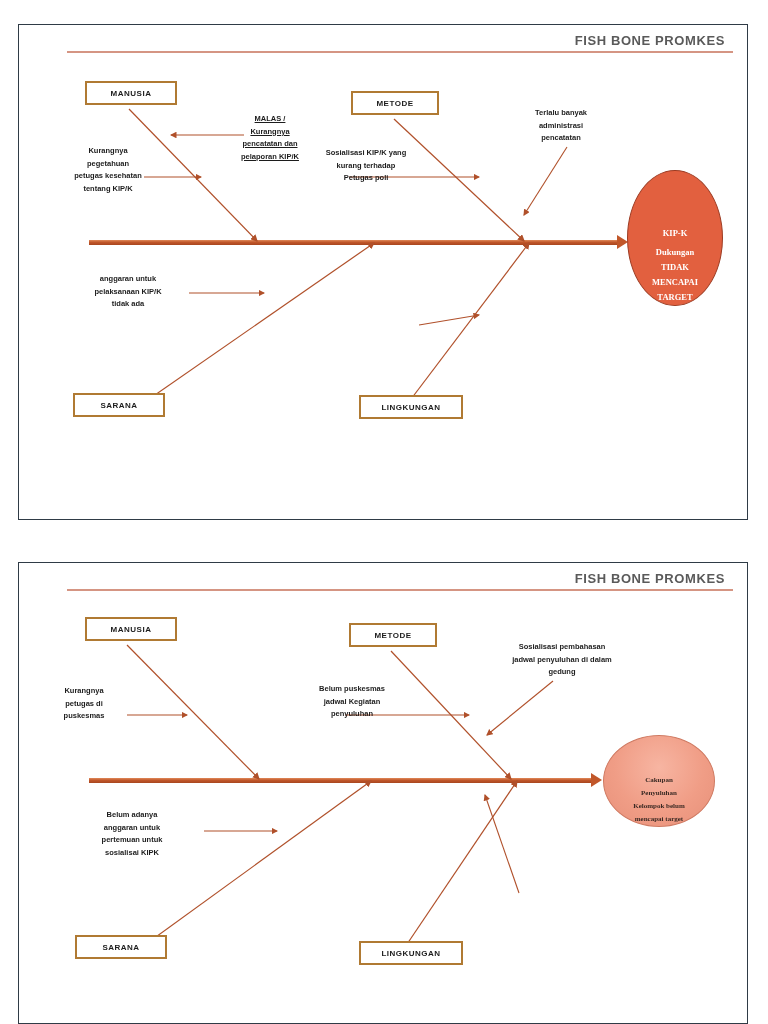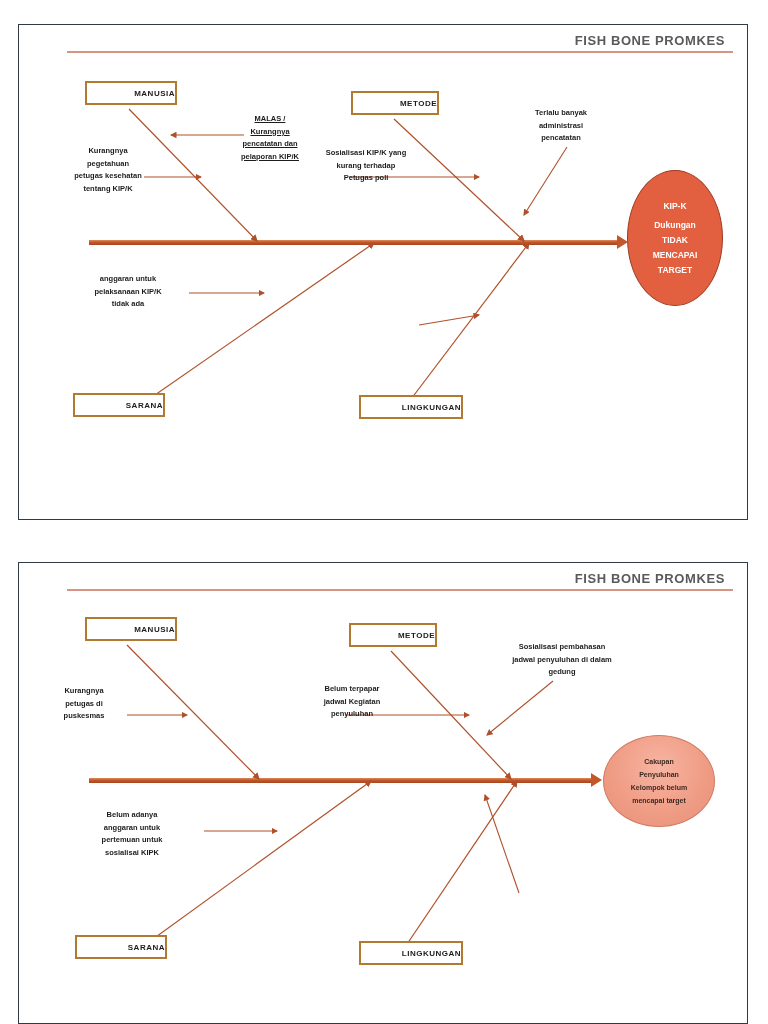--- a/index.html
+++ b/index.html
@@ -61,24 +61,25 @@
     position: absolute;
     width: 0; height: 0;
     border-top: 7px solid transparent;
     border-bottom: 7px solid transparent;
     border-left: 11px solid #c1572a;
   }
   .ellipse {
     position: absolute;
     border-radius: 50%;
     display: flex;
-    align-items: center;
+    align-items: flex-end;
     justify-content: center;
     text-align: center;
     box-sizing: border-box;
+    font-family: Liberation Serif, serif;
   }
   .ellipse-a {
     background: #e2603f;
     border: 1px solid #9c3b22;
     color: #ffffff;
     font-size: 8.5px;
     font-weight: bold;
     line-height: 15px;
   }
   .ellipse-b {
@@ -89,21 +90,21 @@
     font-weight: bold;
     line-height: 13px;
     padding: 0 8px;
   }
   .cat-box {
     position: absolute;
     border: 2px solid #b07a33;
     background: #ffffff;
     display: flex;
     align-items: center;
-    justify-content: flex-end;
+    justify-content: center;
     font-size: 8px;
     font-weight: bold;
     color: #1c1c1c;
     letter-spacing: 0.5px;
     box-sizing: border-box;
   }
   .cause-text {
     position: absolute;
     font-size: 7.5px;
     font-weight: bold;
@@ -258,21 +259,21 @@
       <span>LINGKUNGAN</span>
     </div>
 
     <div class="cause-text" style="left:22px; top:122px; width:86px;">
       <div>Kurangnya</div>
       <div>petugas di</div>
       <div>puskesmas</div>
     </div>
 
     <div class="cause-text" style="left:278px; top:120px; width:110px;">
-      <div>Belum terpapar</div>
+      <div>Belum puskesmas</div>
       <div>jadwal Kegiatan</div>
       <div>penyuluhan</div>
     </div>
 
     <div class="cause-text" style="left:466px; top:78px; width:154px;">
       <div>Sosialisasi pembahasan</div>
       <div>jadwal penyuluhan di dalam</div>
       <div>gedung</div>
     </div>
 

